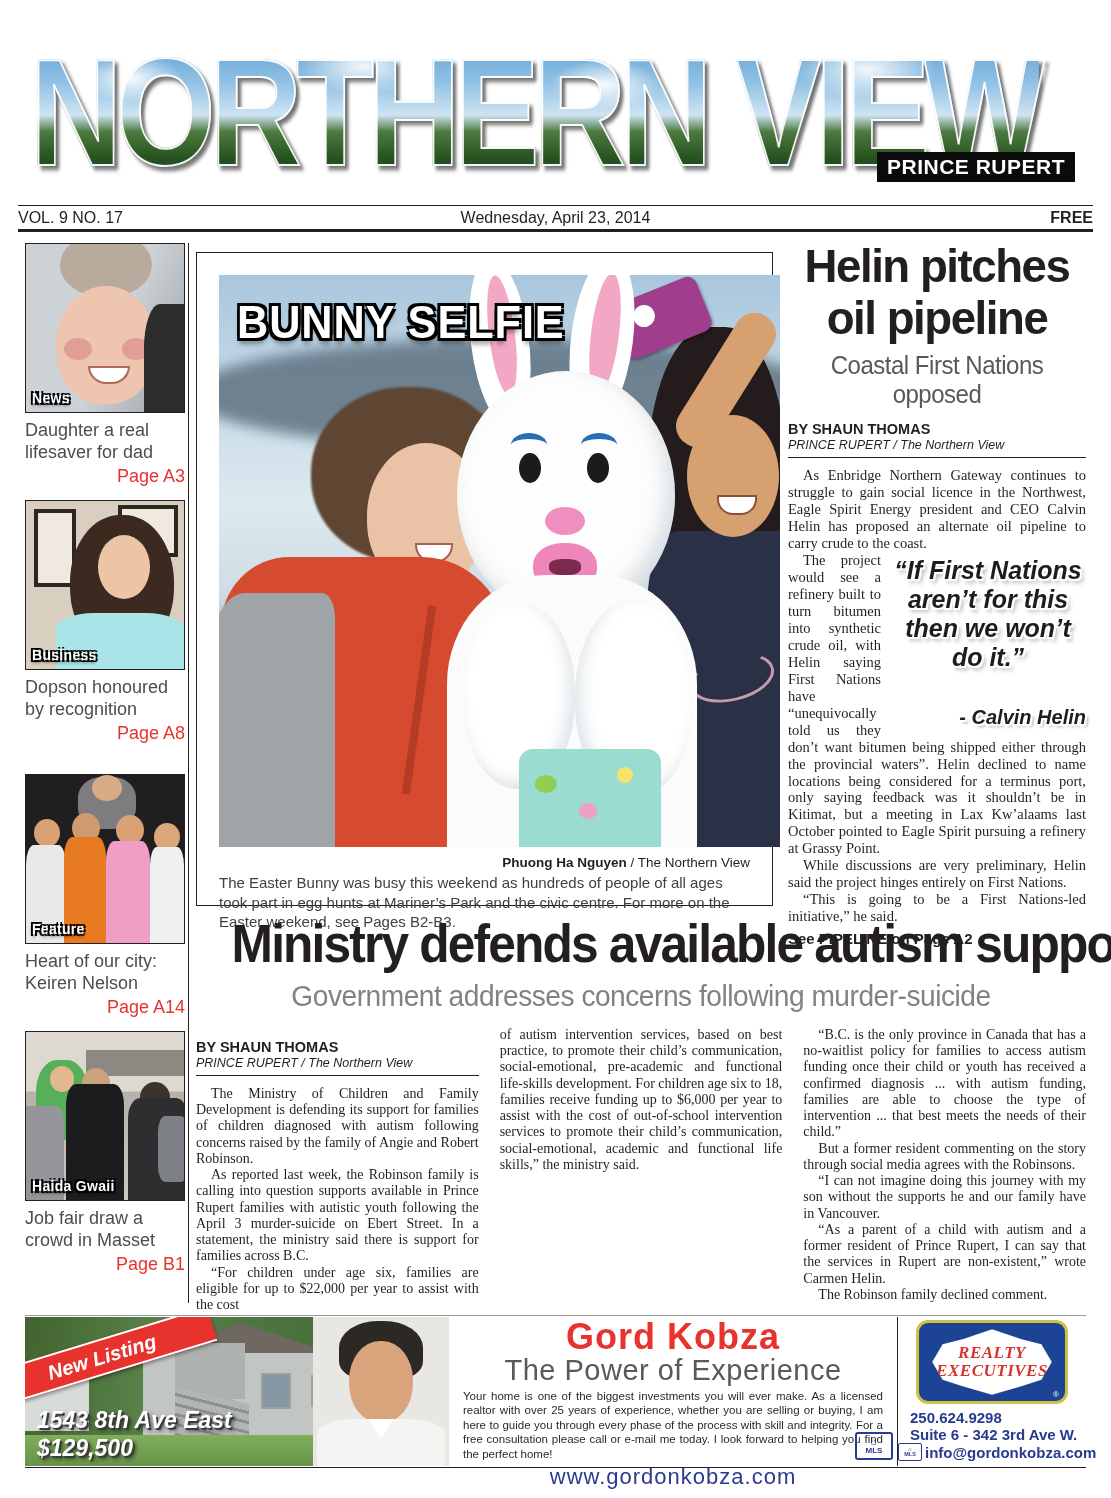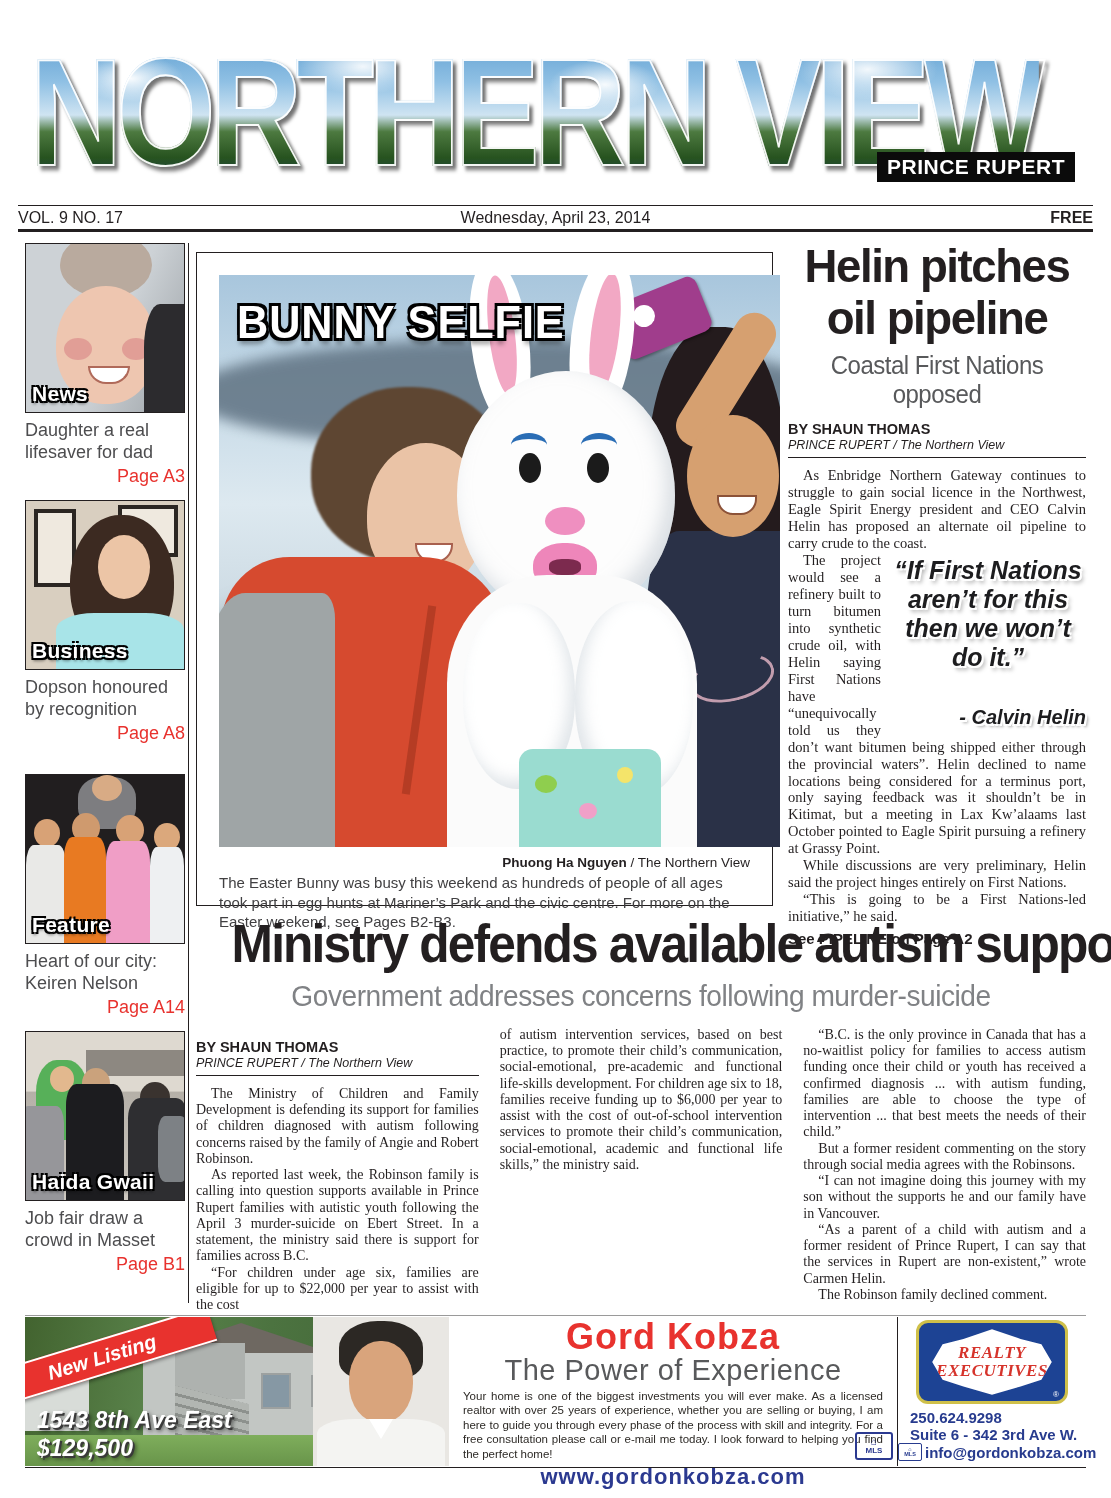--- a/index.html
+++ b/index.html
@@ -29,21 +29,21 @@
   .mast-info{left:18px;top:207px;width:1075px;height:21px;display:flex;align-items:center;font-size:16px;}
   .mast-info .vol{flex:1;text-align:left;}
   .mast-info .date{flex:1;text-align:center;}
   .mast-info .free{flex:1;text-align:right;font-weight:bold;}
   .rule-thick{left:18px;top:229px;width:1075px;height:3px;background:#231f20;}
 
   
   .sidebar{left:25px;top:243px;width:160px;}
   .sb-card{margin-bottom:13px;}
   .sb-photo{position:relative;width:158px;height:168px;border:1px solid #231f20;overflow:hidden;}
-  .sb-label{position:absolute;left:6px;bottom:6px;font-weight:bold;font-size:21px;color:#fff;
+  .sb-label{position:absolute;left:6px;bottom:6px;font-weight:bold;font-size:14px;color:#fff;
     letter-spacing:.3px;
     text-shadow:-2px -2px 0 #000,2px -2px 0 #000,-2px 2px 0 #000,2px 2px 0 #000,0 3px 3px rgba(0,0,0,.5);}
   .sb-head{margin-top:7px;font-size:18px;line-height:1.22;color:#4d4d4f;}
   .sb-page{margin-top:2px;font-size:18px;color:#e8322e;text-align:right;}
   .mt30{margin-top:30px;}
 
   
   .p-news{background:linear-gradient(115deg,#cdd2d6 55%,#9aa0a5 100%);}
   .p-news .bun{position:absolute;left:34px;top:-12px;width:92px;height:66px;border-radius:50%;background:#b9aa9e;}
   .p-news .face{position:absolute;left:30px;top:42px;width:100px;height:118px;border-radius:50% 50% 46% 46%;background:#eec6b0;}
@@ -181,21 +181,21 @@
   .ls-man{position:absolute;left:288px;top:0;width:136px;height:149px;background:#e9e7e3;}
   .man-hair{position:absolute;left:26px;top:4px;width:84px;height:58px;border-radius:46% 46% 30% 30%;background:#2c2824;}
   .man-face{position:absolute;left:36px;top:24px;width:64px;height:82px;border-radius:48%;background:#d9a47c;}
   .man-shirt{position:absolute;left:4px;top:102px;width:128px;height:47px;border-radius:30% 30% 0 0;background:#f4f4f2;}
   .man-collar{position:absolute;left:56px;top:102px;width:24px;height:20px;background:#fff;clip-path:polygon(0 0,50% 100%,100% 0);}
 
   .ad-mid{position:absolute;left:436px;top:1px;width:424px;height:149px;text-align:center;}
   .gk-name{font-weight:bold;font-size:36px;line-height:1.0;color:#e8322e;letter-spacing:1px;margin-top:2px;}
   .gk-tag{font-size:29px;line-height:1.0;color:#58595b;letter-spacing:.5px;margin-top:1px;}
   .gk-body{margin-top:4px;font-size:11.5px;line-height:1.26;text-align:justify;color:#2d2a26;padding:0 2px;}
-  .gk-web{margin-top:3px;font-weight:bold;font-size:22px;color:#2b3990;letter-spacing:1px;}
+  .gk-web{margin-top:3px;font-weight:normal;font-size:22px;color:#2b3990;letter-spacing:1px;}
   .mls{position:absolute;right:-8px;bottom:6px;width:34px;height:24px;border:2px solid #2b3990;border-radius:3px;
     color:#2b3990;font-weight:bold;font-size:8px;display:flex;flex-direction:column;align-items:center;justify-content:center;line-height:1;}
   .mls .glyph{font-size:10px;}
 
   .ad-right{position:absolute;left:872px;top:1px;width:188px;height:149px;border-left:1px solid #231f20;}
   .re-logo{margin:3px auto 0;width:152px;height:84px;background:#1d4394;border:3px solid #cfc04a;border-radius:12px;position:relative;box-sizing:border-box;}
   .re-badge{position:absolute;left:8px;top:5px;width:130px;height:68px;background:#fff;
     clip-path:polygon(4% 50%,12% 24%,28% 16%,50% 2%,72% 16%,88% 24%,96% 50%,88% 76%,72% 86%,50% 98%,28% 86%,12% 76%);
     display:flex;flex-direction:column;align-items:center;justify-content:center;}
   .re-t{color:#d6342c;font-family:"Liberation Serif",serif;font-style:italic;font-weight:bold;font-size:17px;line-height:1.05;letter-spacing:.5px;}

